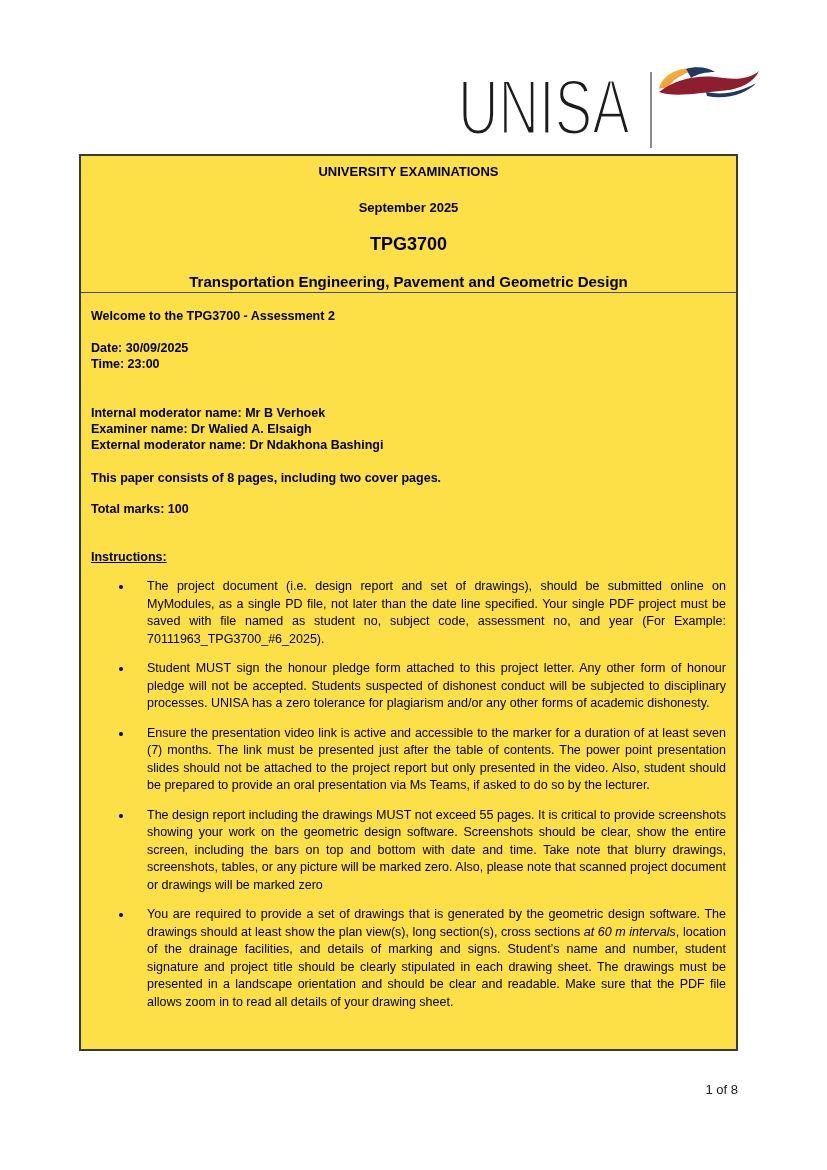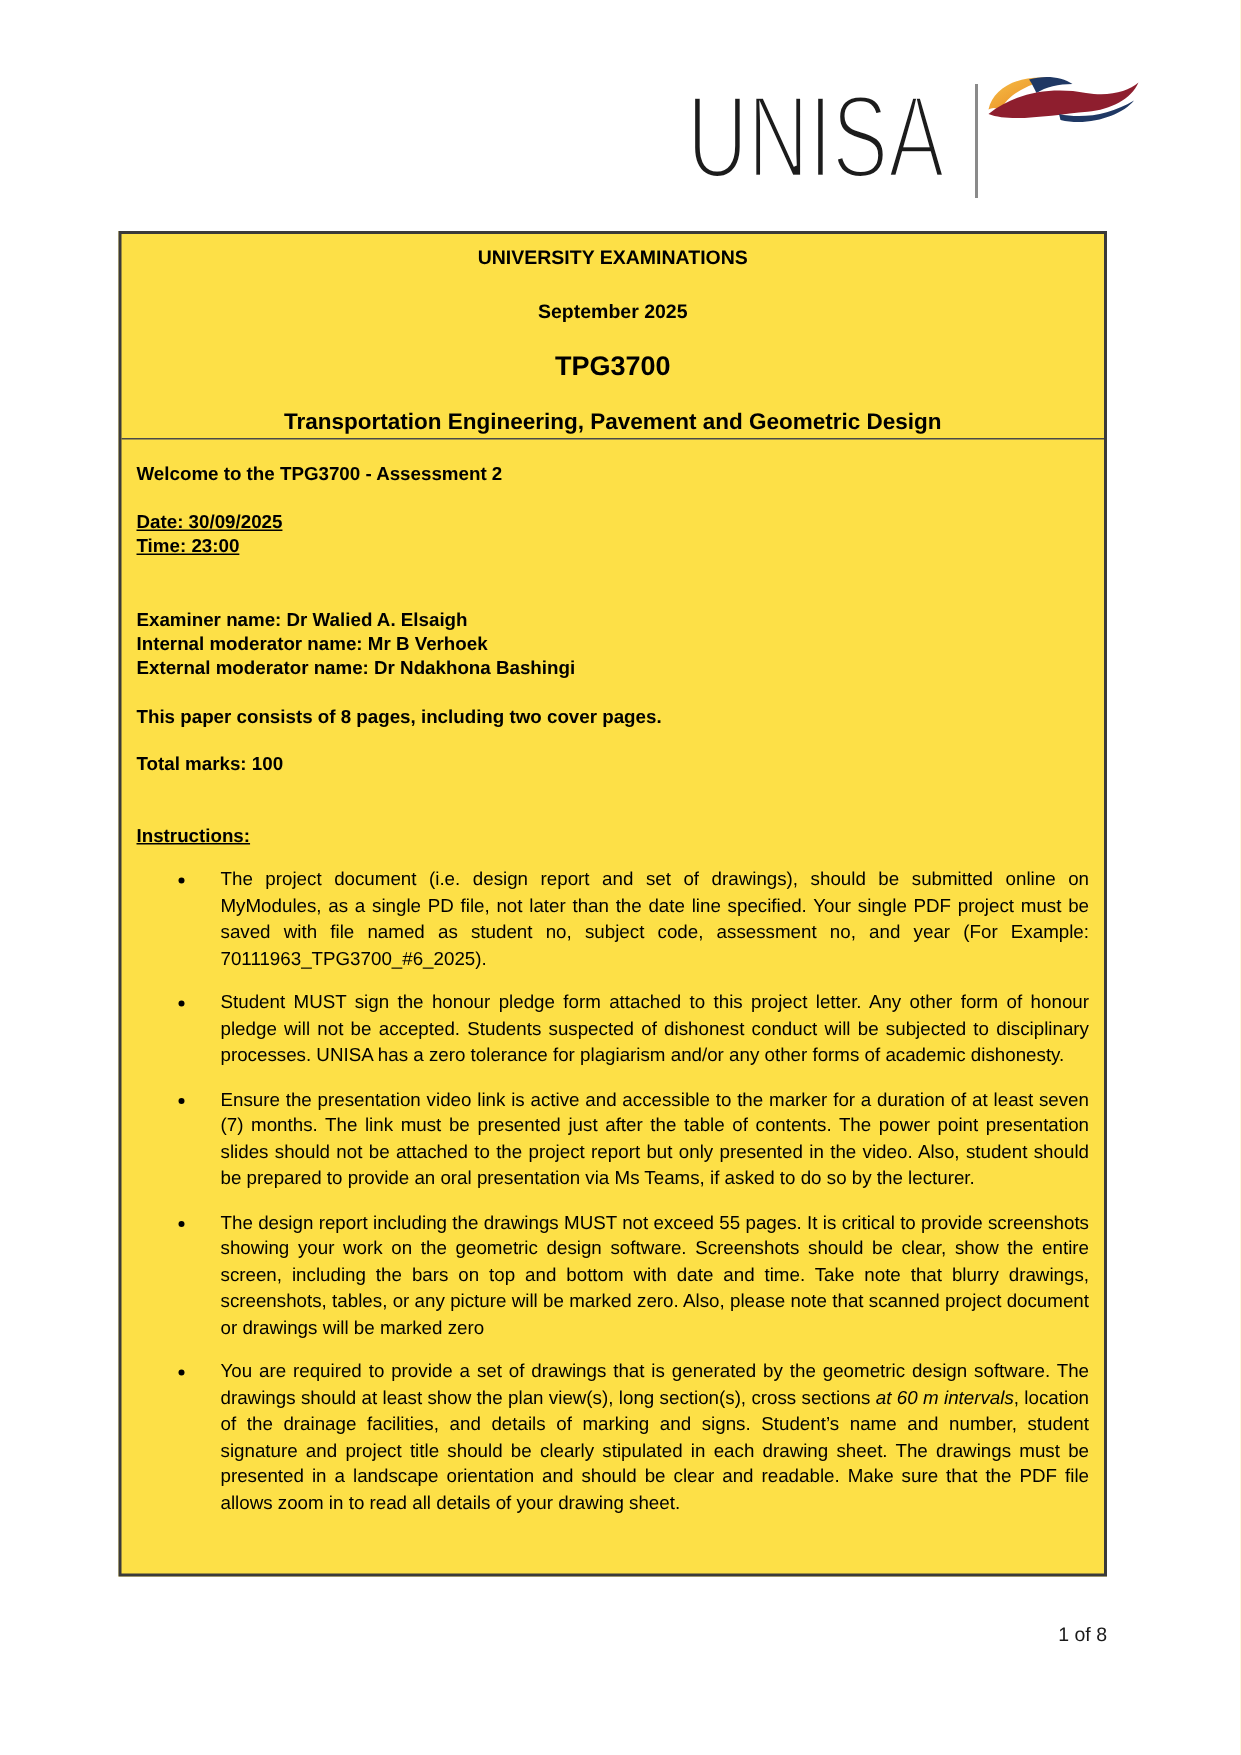--- a/index.html
+++ b/index.html
@@ -5,21 +5,21 @@
   * { margin: 0; padding: 0; box-sizing: border-box; }
   html, body { background: #ffffff; }
   body {
     width: 827px; height: 1170px;
     font-family: "Liberation Sans", sans-serif;
     color: #000; position: relative; overflow: hidden;
   }
   .page { position: absolute; inset: 0; background: #fff; }
 
   
-  .logo { position: absolute; left: 458px; top: 44px; width: 310px; height: 95px; text-decoration: underline; }
+  .logo { position: absolute; left: 458px; top: 60px; width: 310px; height: 95px; text-decoration: underline; }
   .wordmark {
     position: absolute; left: 0; top: 8px;
     font-size: 78px; line-height: 1; font-weight: 400; color: #1c1c1c;
     letter-spacing: 0px; transform: scaleX(0.72); transform-origin: left top;
     -webkit-text-stroke: 3px #ffffff; 
   }
   .logo-divider { position: absolute; left: 192px; top: 12px; width: 2px; height: 76px; background: #8a8a8a; }
   .swoosh { position: absolute; left: 198px; top: 2px; width: 104px; height: 46px; }
   .college { position: absolute; left: 199px; top: 48px; font-size: 11.5px; line-height: 13px; color: #3d3d3d; }
 
@@ -30,21 +30,21 @@
   }
   .title-block { height: 137px; border-bottom: 1px solid #4a4a4a; text-align: center; }
   .title-line1 { padding-top: 8px; font-size: 13px; font-weight: bold; }
   .title-line2 { margin-top: 21px; font-size: 13px; font-weight: bold; }
   .course-code { margin-top: 19px; font-size: 18px; font-weight: bold; }
   .course-title { margin-top: 18px; font-size: 15px; font-weight: bold; }
 
   .body-block { padding: 15px 10px 0 10px; font-size: 12.5px; line-height: 16px; }
   .b { font-weight: bold; }
   .welcome { margin-top: 0; }
-  .datetime { margin-top: 16px; text-decoration: underline; }
+  .datetime { margin-top: 16px; }
   .staff { margin-top: 33px; }
   .pages-note { margin-top: 17px; }
   .total-marks { margin-top: 15px; }
   .instructions-heading { margin-top: 32px; font-weight: bold; text-decoration: underline; }
 
   ul.instructions { margin-top: 13px; padding-left: 42px; list-style: disc outside; }
   ul.instructions li {
     padding-left: 14px; margin-bottom: 12px;
     font-size: 12.5px; line-height: 17.5px;
     text-align: justify; text-justify: inter-word;
@@ -89,22 +89,22 @@
 
     <div class="body-block">
       <div class="b welcome">Welcome to the TPG3700 - Assessment 2</div>
 
       <div class="datetime">
         <div class="b">Date: 30/09/2025</div>
         <div class="b">Time: 23:00</div>
       </div>
 
       <div class="staff">
+        <div class="b">Internal moderator name: Mr B Verhoek</div>
         <div class="b">Examiner name: Dr Walied A. Elsaigh</div>
-        <div class="b">Internal moderator name: Mr B Verhoek</div>
         <div class="b">External moderator name: Dr Ndakhona Bashingi</div>
       </div>
 
       <div class="b pages-note">This paper consists of 8 pages, including two cover pages.</div>
       <div class="b total-marks">Total marks: 100</div>
 
       <div class="instructions-heading">Instructions:</div>
 
       <ul class="instructions">
           <li><span>The project document (i.e. design report and set of drawings), should be submitted online on MyModules, as a single PD file, not later than the date line specified. Your single PDF project must be saved with file named as student no, subject code, assessment no, and year (For Example: 70111963_TPG3700_#6_2025).</span></li>

